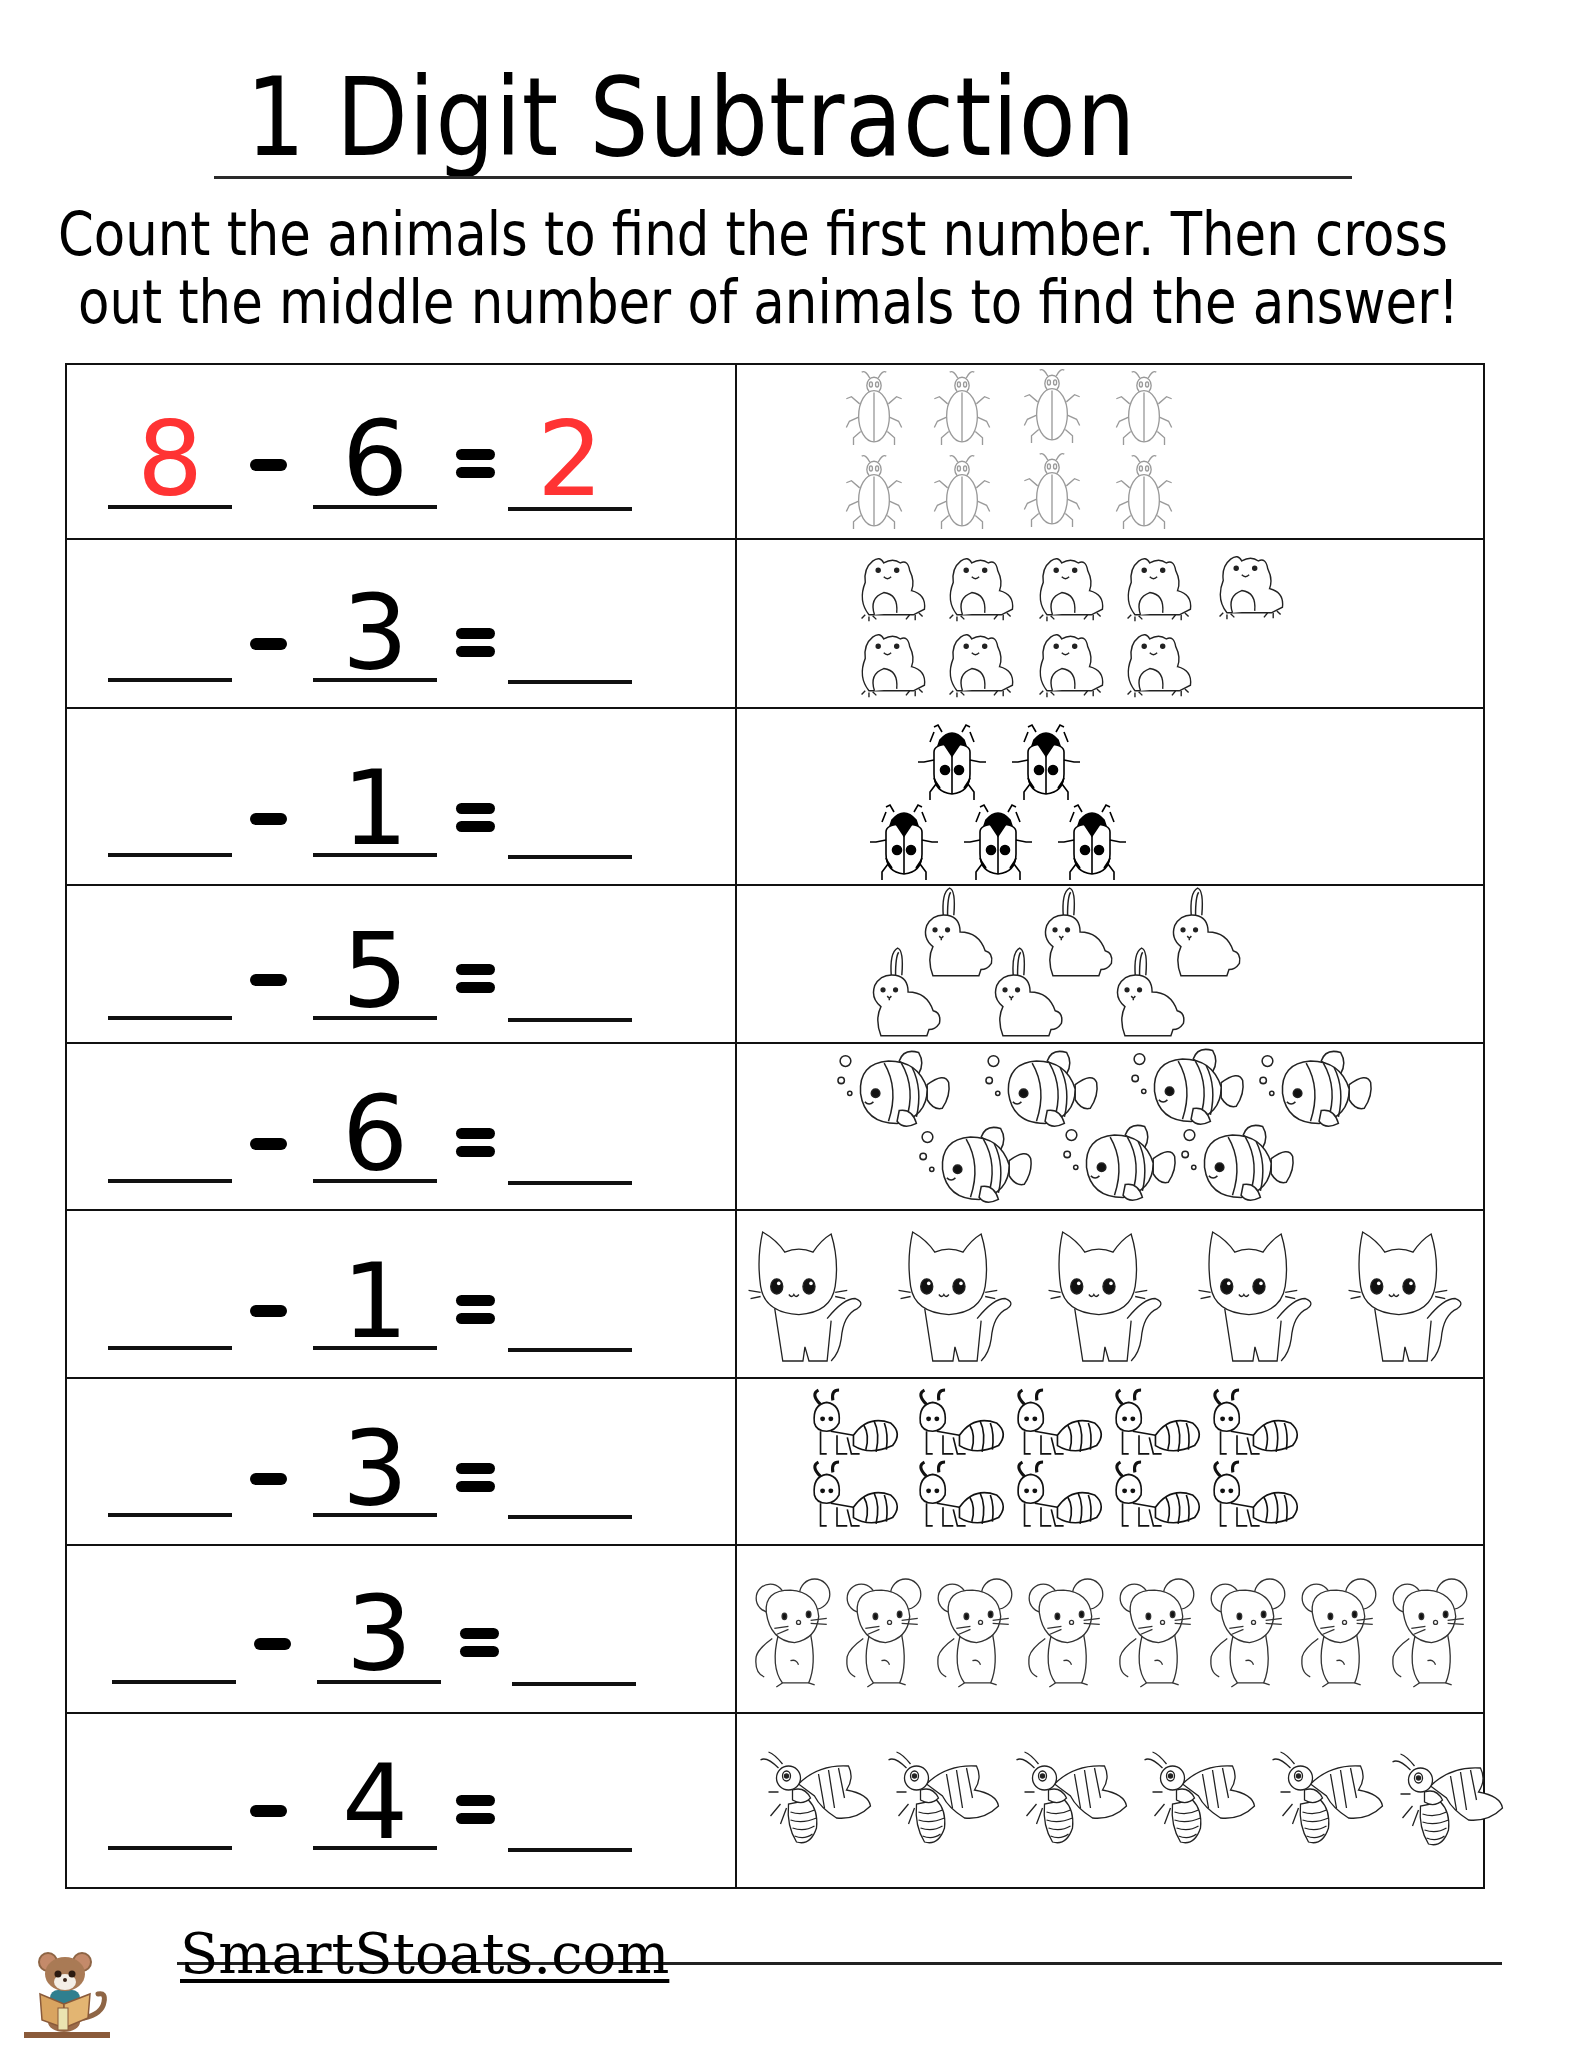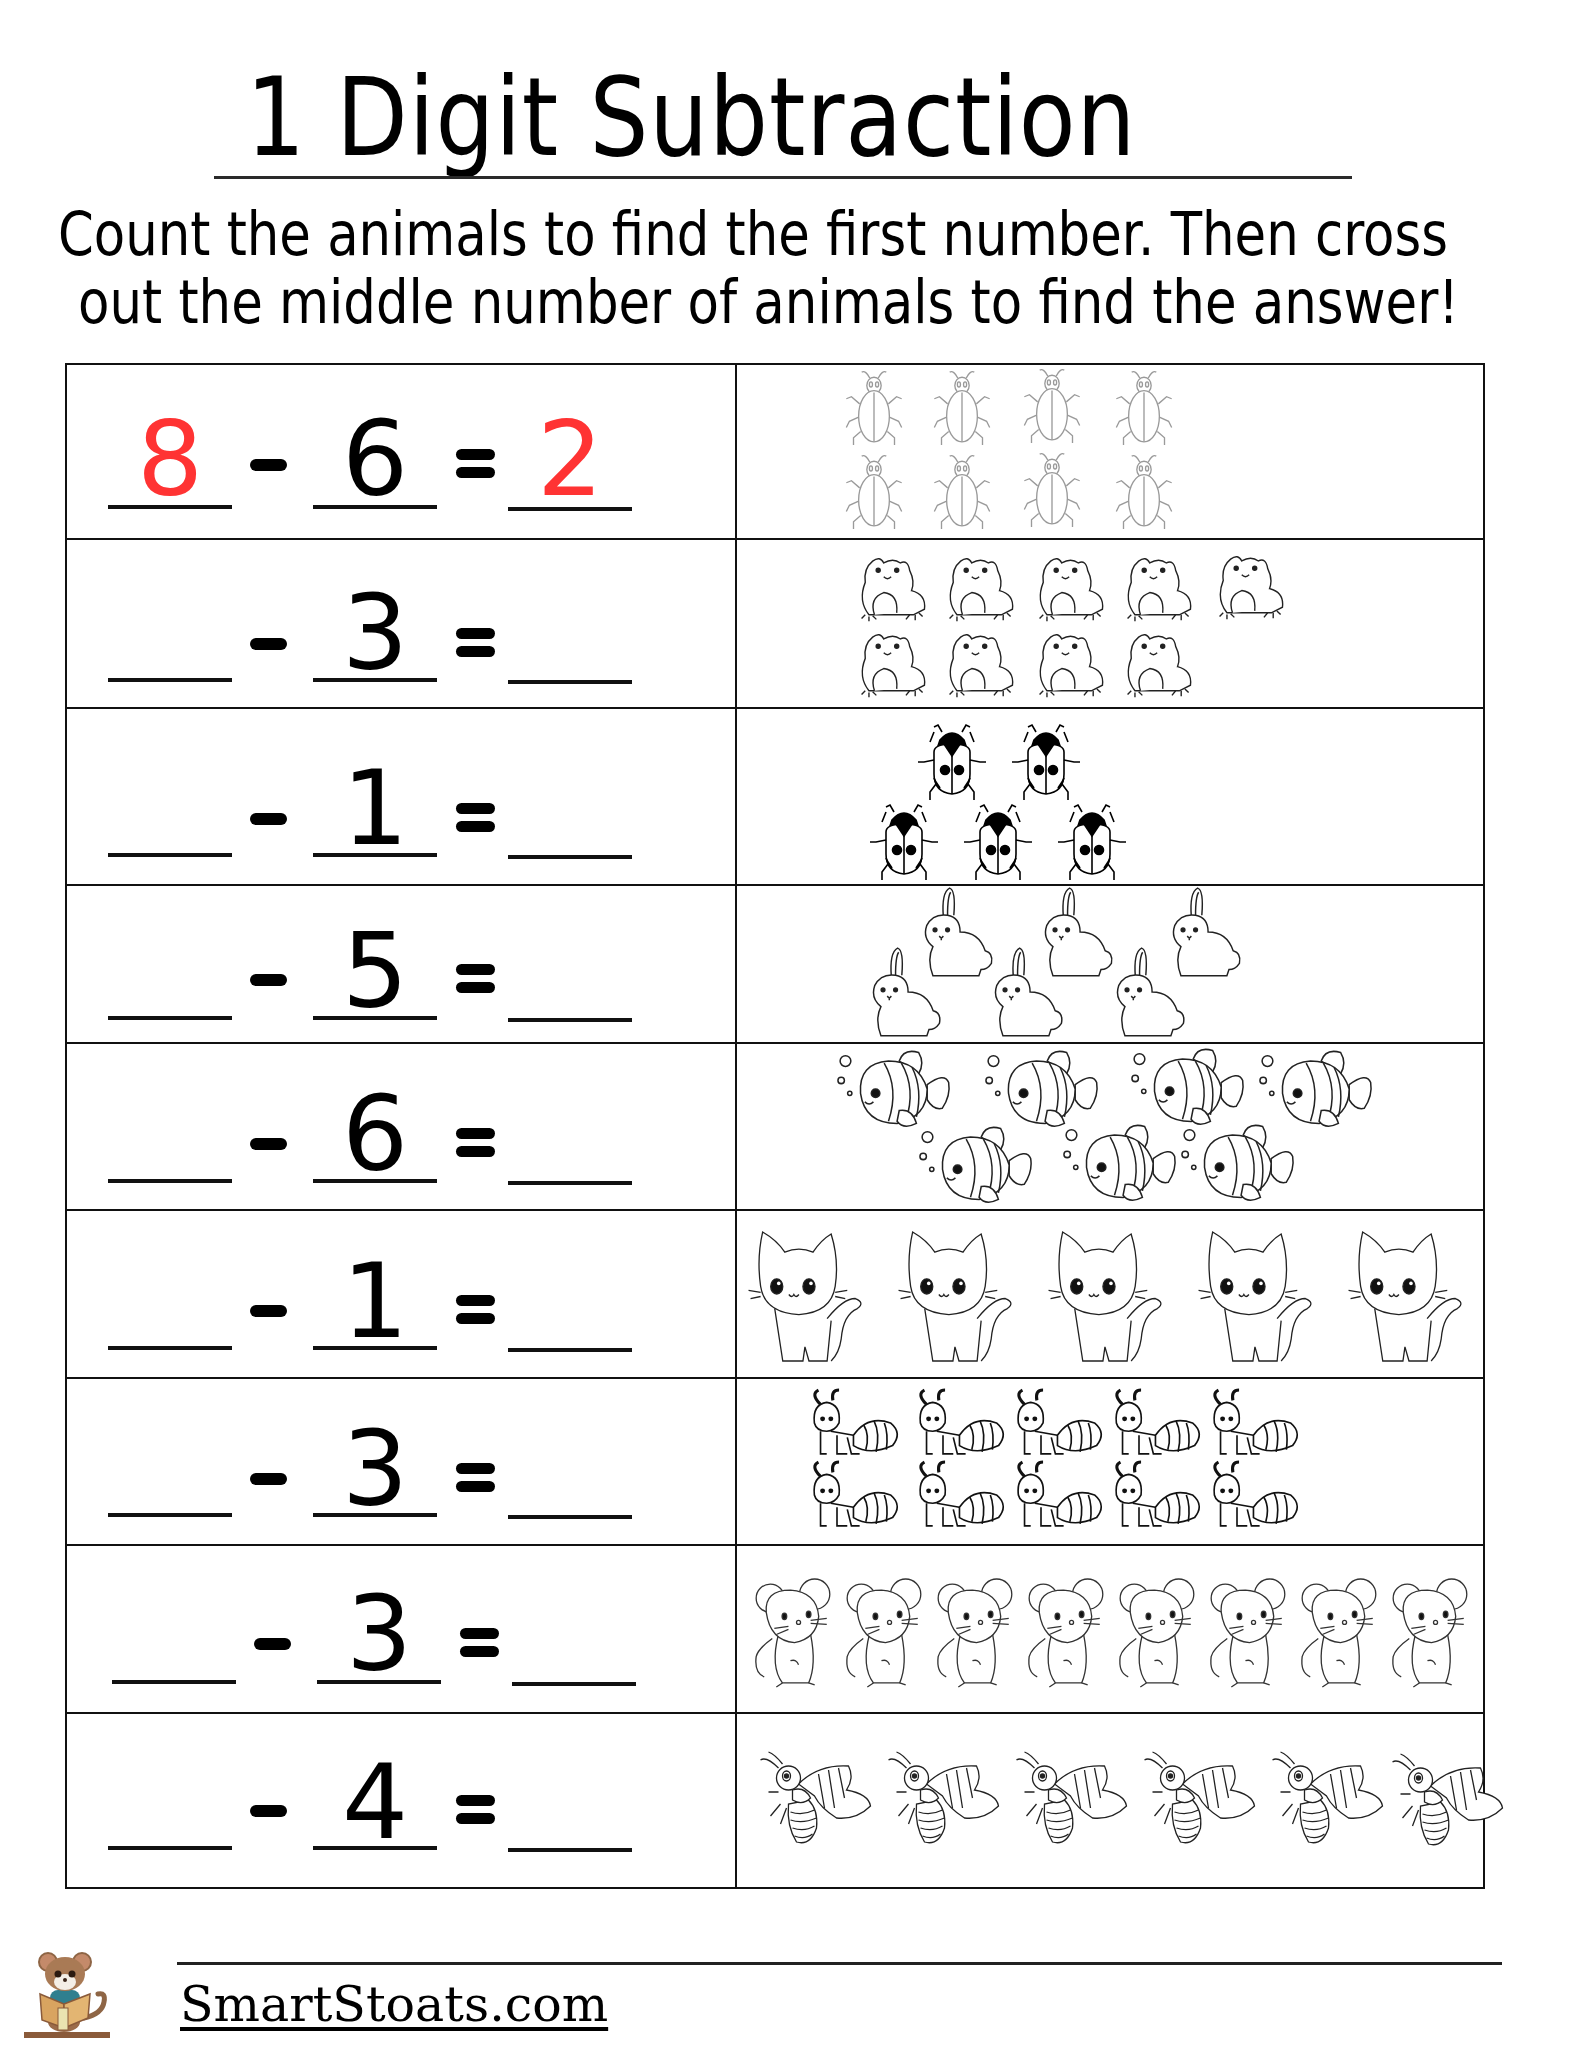--- a/index.html
+++ b/index.html
@@ -16,21 +16,21 @@
   .eq { left:65px; width:670px; }
   .blank { position:absolute; height:0; border-top:4px solid #111; width:124px; }
   .b1 { left:43px; } .b2 { left:248px; } .b3 { left:443px; }
   .num { position:absolute; width:124px; text-align:center; font-size:104px; line-height:104px; font-family:"DejaVu Sans", sans-serif; }
   .num.red { color:#ff3333; }
   .minus { position:absolute; left:185px; width:37px; height:12px; border-radius:6px; background:#000; }
   .equals { position:absolute; left:391px; width:39px; }
   .equals i { display:block; height:11px; border-radius:6px; background:#000; margin-bottom:7px; }
   .icon { position:absolute; }
   .footer-rule { left:177px; top:1962px; width:1325px; height:0; border-top:3px solid #222; }
-  .site { left:180px; top:1975px; font-family:"DejaVu Serif", serif; font-size:49px; line-height:60px; text-decoration:underline; text-decoration-thickness:4px; text-underline-offset:6px; color:#000; }
+  .site { left:180px; top:1924px; font-family:"DejaVu Serif", serif; font-size:56px; line-height:60px; text-decoration:underline; text-decoration-thickness:4px; text-underline-offset:6px; color:#000; }
   .logo { left:18px; top:1948px; width:98px; height:92px; }
 </style>
 </head>
 <body>
 
 <svg width="0" height="0" style="position:absolute">
   <defs>
     <symbol id="beetle" viewBox="0 0 60 80">
       <g fill="#fff" stroke="#9a9a9a" stroke-width="1.3">
         <path d="M26 10 Q22 2 18 4 M34 10 Q38 2 42 4"></path>

